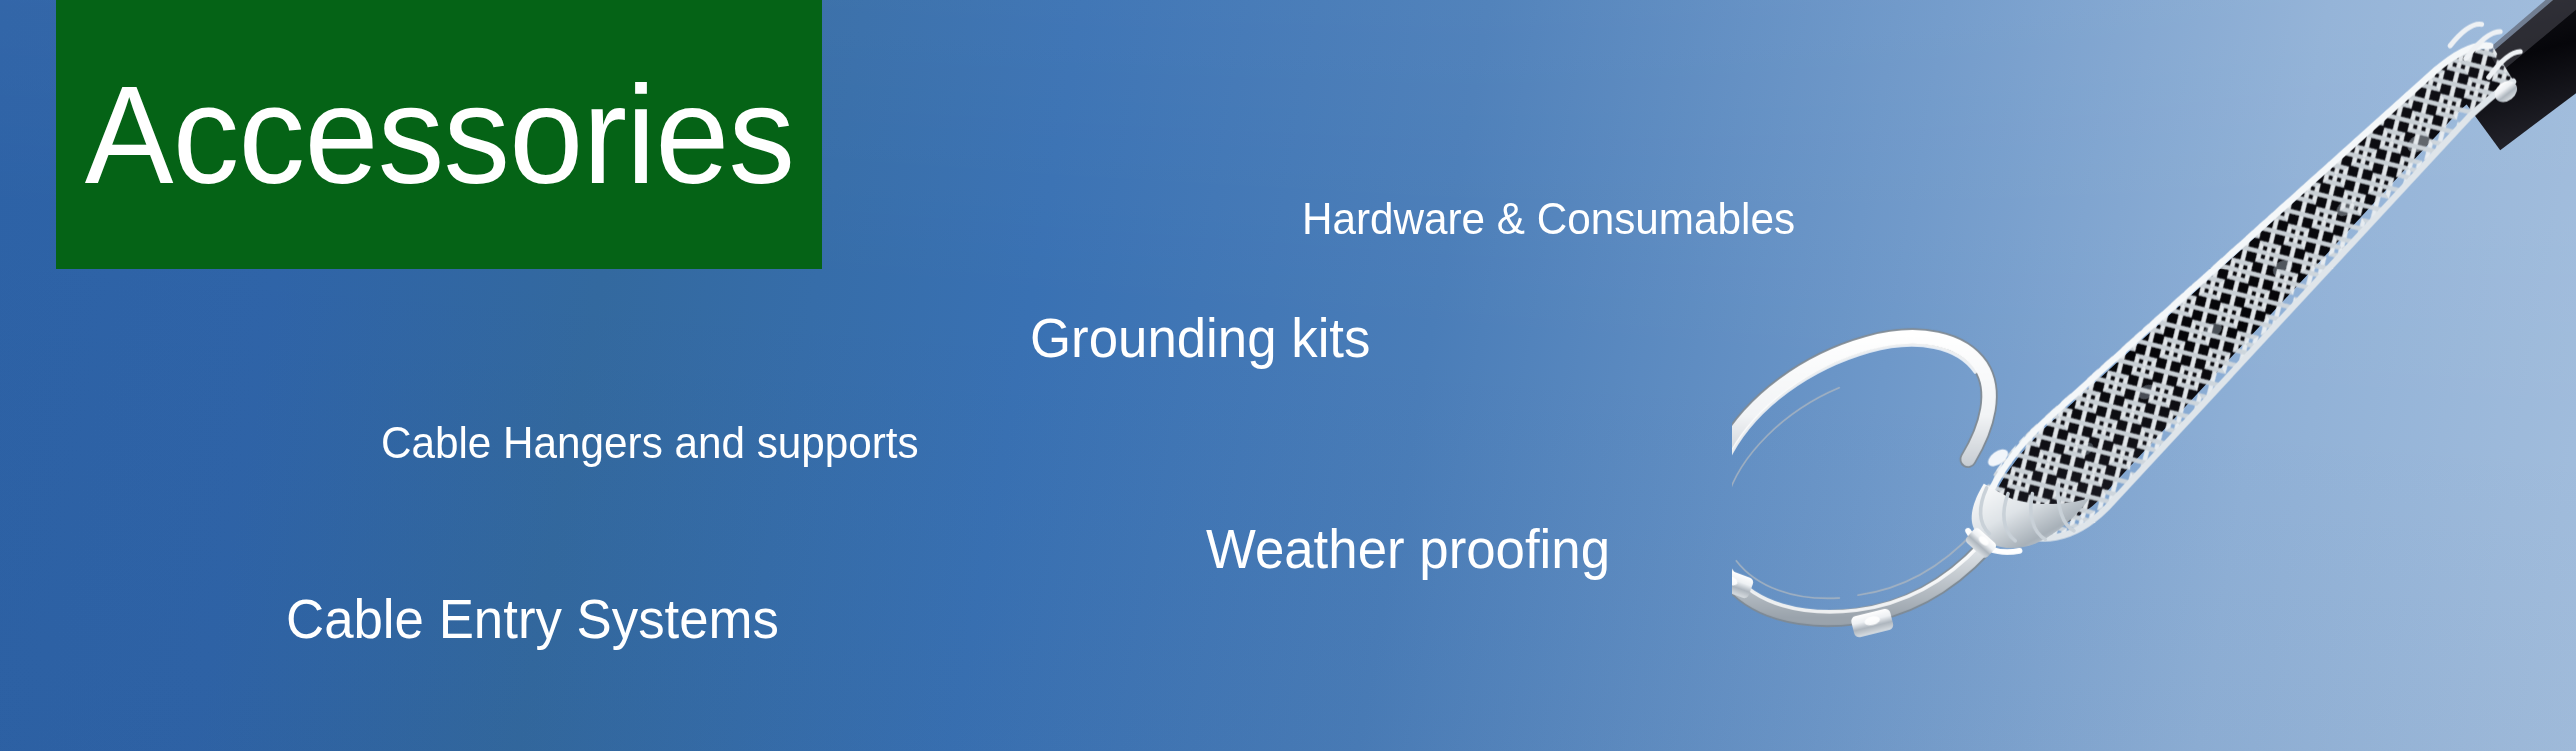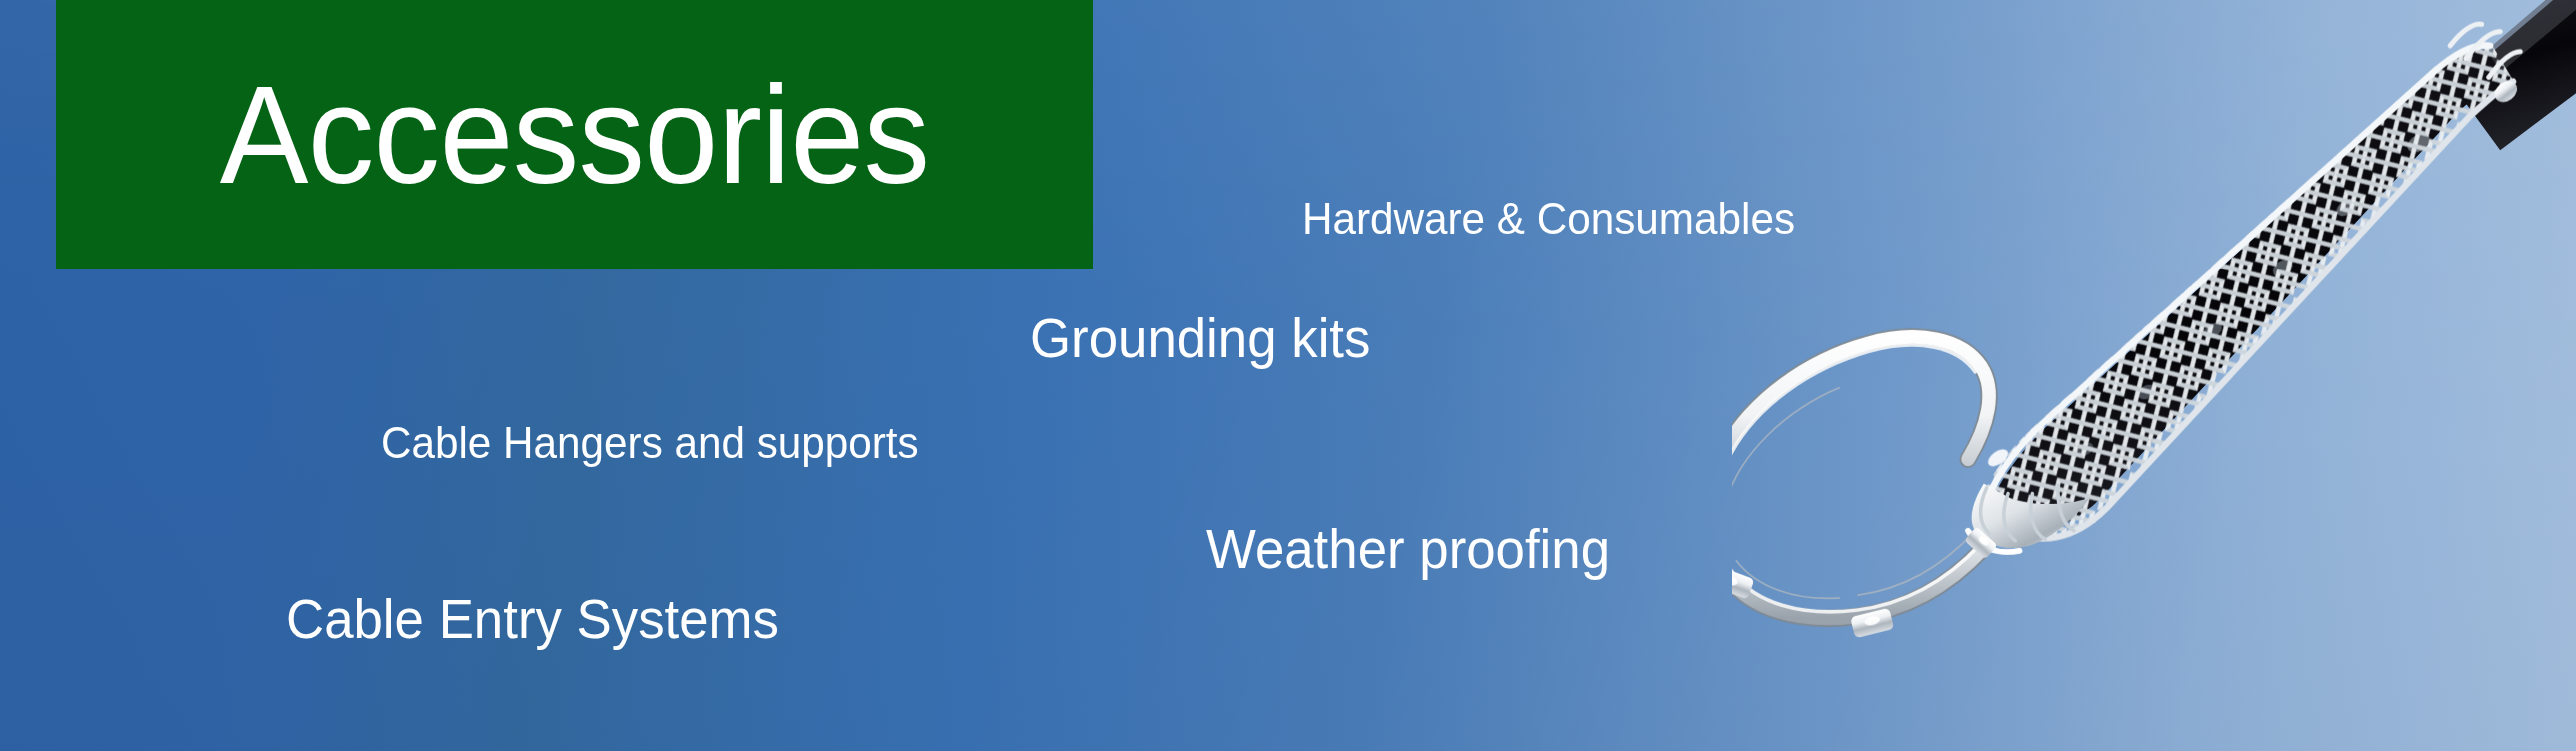--- a/index.html
+++ b/index.html
@@ -37,21 +37,21 @@
         rgba(255,255,255,0.06) 0%,
         rgba(255,255,255,0.00) 45%,
         rgba(20,50,95,0.05) 100%);
   }
 
   
   #title-plate {
     position: absolute;
     left: 56px;
     top: 0px;
-    width: 1037px;
+    width: 766px;
     height: 269px;
     background: #056316;
     display: flex;
     align-items: center;
     justify-content: center;
     box-sizing: border-box;
     padding-bottom: 0;
   }
   #title-text {
     color: #ffffff;

